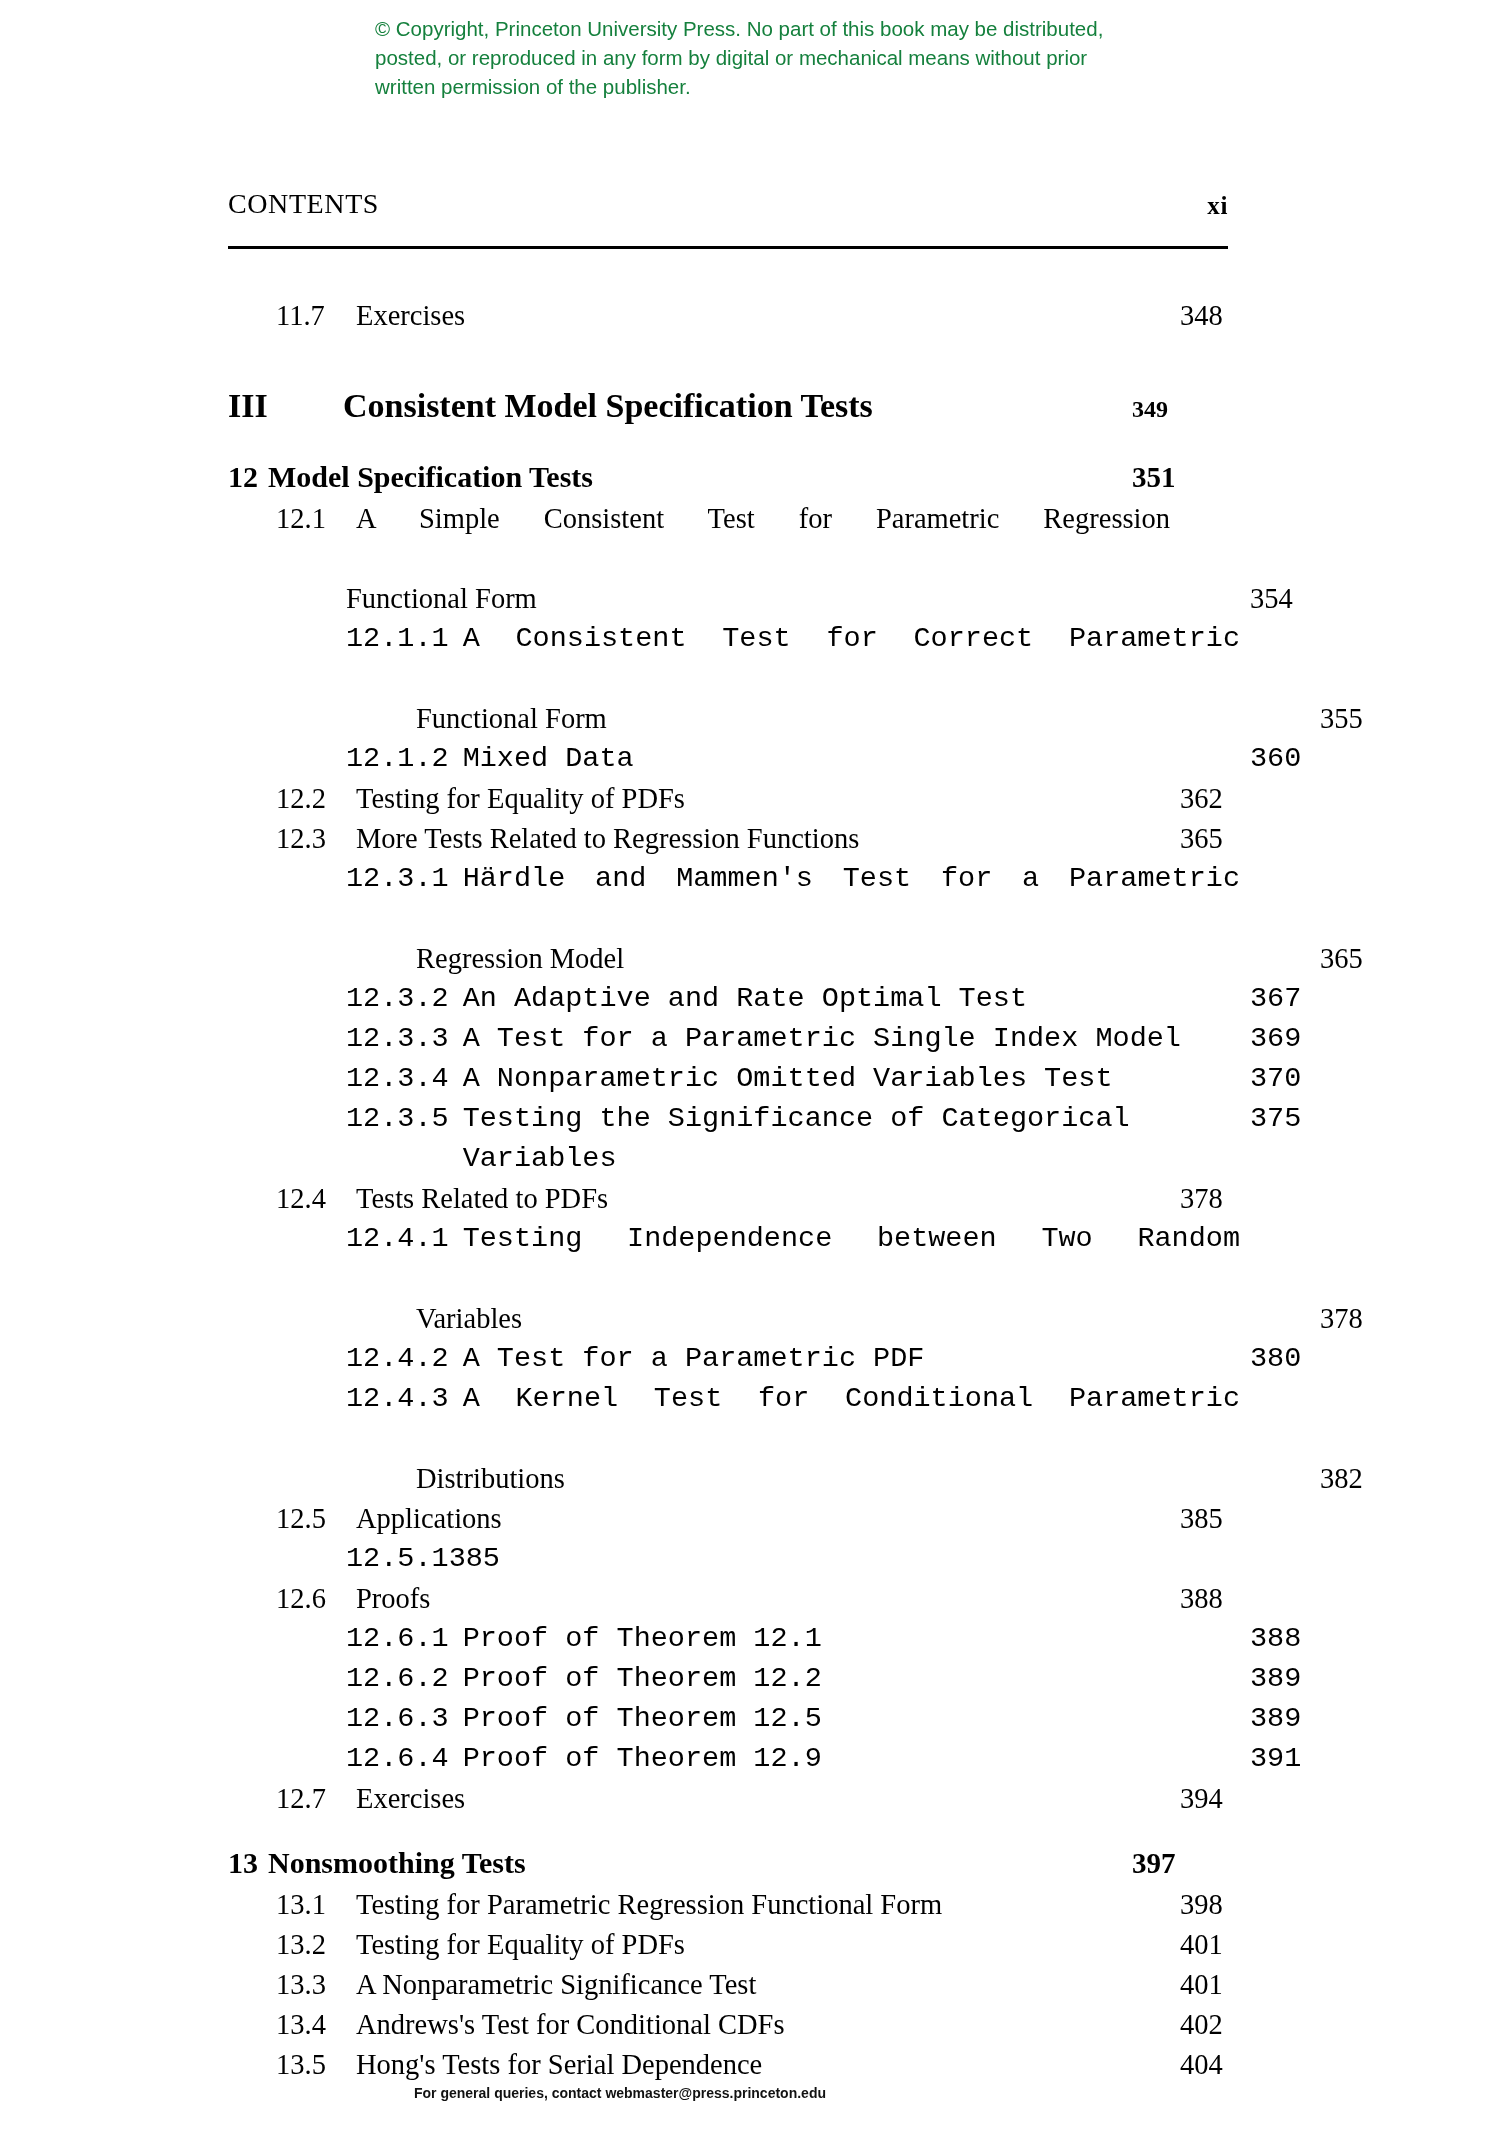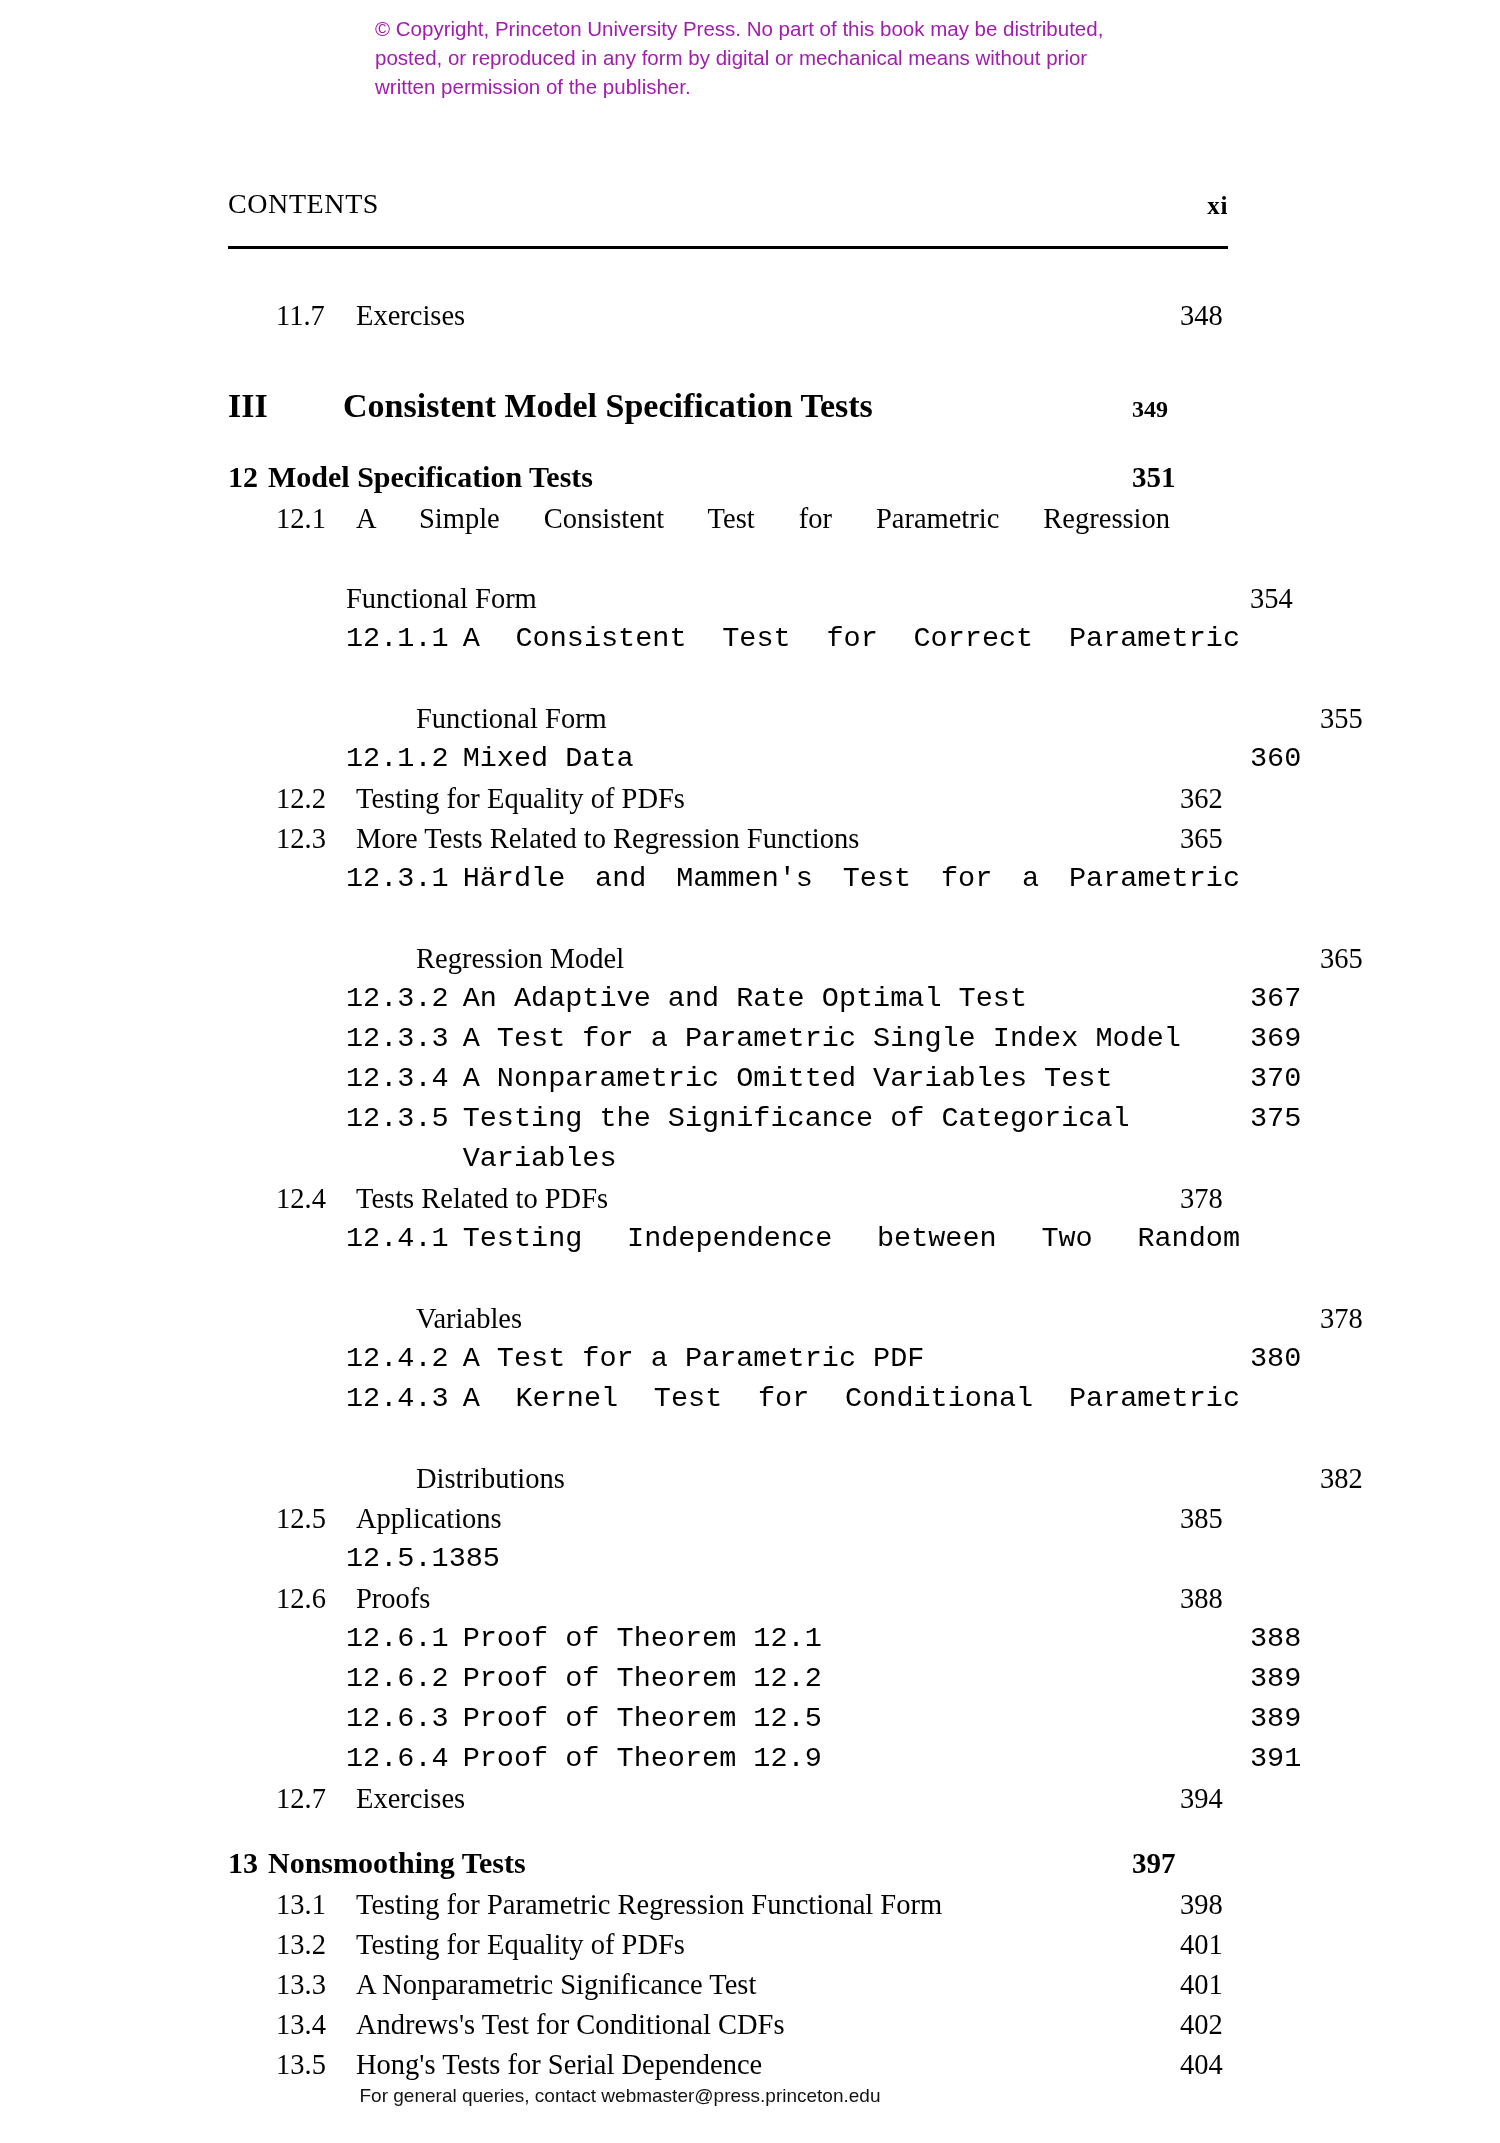--- a/index.html
+++ b/index.html
@@ -18,21 +18,21 @@
 
   
   .copyright {
     position: absolute;
     top: 14px;
     left: 375px;
     width: 760px;
     font-family: "Liberation Sans", sans-serif;
     font-size: 20.5px;
     line-height: 29px;
-    color: #a21caf;
+    color: #15803d;
     text-align: left;
   }
 
   
   .runhead {
     position: absolute;
     top: 188px;
     left: 228px;
     width: 1000px;
     display: flex;
@@ -115,22 +115,23 @@
   .sp-chap  { height: 22px; }
 
   
   .footer {
     position: absolute;
     top: 2085px;
     left: 0;
     width: 1240px;
     text-align: center;
     font-family: "Liberation Sans", sans-serif;
-    font-size: 19px;
+    font-size: 14px;
     color: #111;
+    font-weight: bold;
   }
 </style>
 </head>
 <body>
 
 <div class="copyright">© Copyright, Princeton University Press. No part of this book may be distributed, posted, or reproduced in any form by digital or mechanical means without prior written permission of the publisher.</div>
 
 <div class="runhead">
   <span>CONTENTS</span>
   <span class="folio">xi</span>

